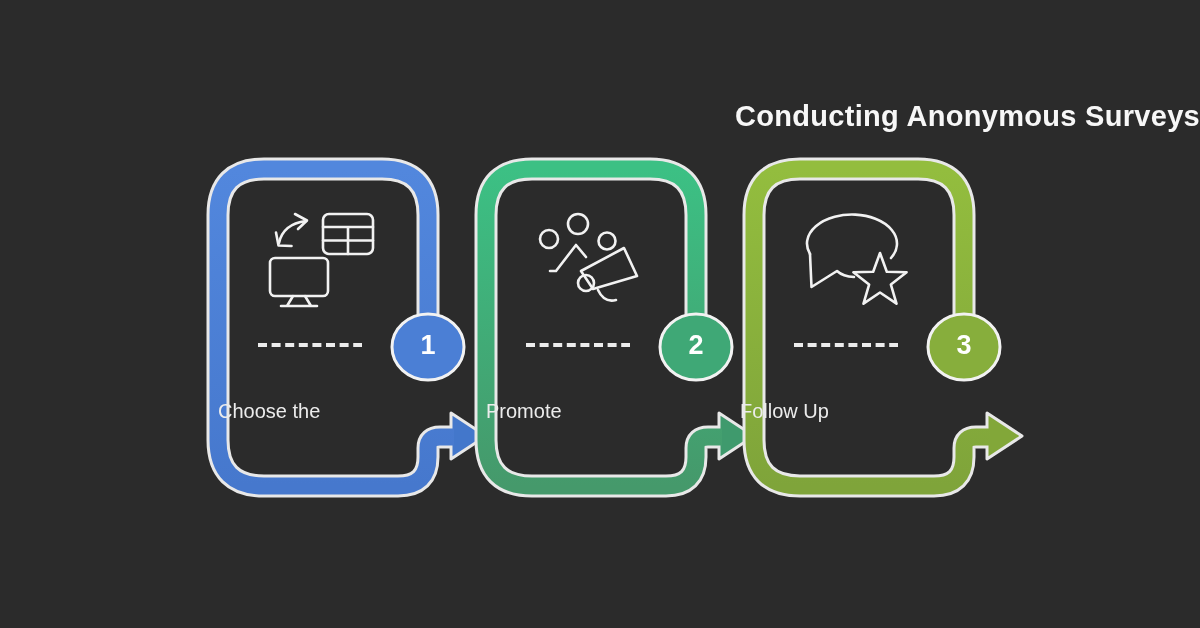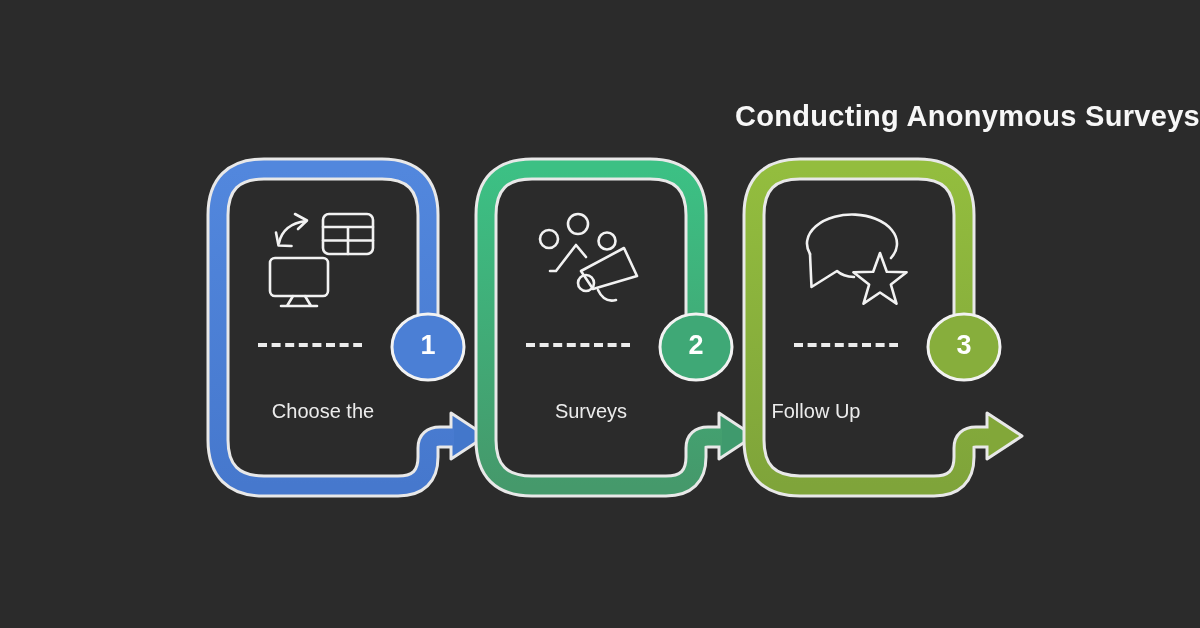--- a/index.html
+++ b/index.html
@@ -29,21 +29,20 @@
     color: #ffffff;
     font-size: 27px;
     font-weight: bold;
     text-align: center;
   }
   .step-label {
     position: absolute;
     width: 210px;
     transform: translateX(-50%);
     top: 399px;
-    text-align: center;
     color: #ececec;
     font-size: 20px;
     line-height: 24px;
     font-weight: normal;
   }
   .track-outline { fill: none; stroke: #e8e8e8; stroke-width: 23; }
   .track-color   { fill: none; stroke-width: 17; }
   .dash-line     { stroke: #ececec; stroke-width: 4; stroke-dasharray: 9 4.6; }
   .badge         { stroke: #f2f2f2; stroke-width: 3; }
   .arrow-head    { stroke: #e8e8e8; stroke-width: 3; stroke-linejoin: round; }
@@ -123,20 +122,20 @@
   </svg>
 
   <div class="step-number" style="left:428px; top:347px">1</div>
   <div class="step-number" style="left:696px; top:347px">2</div>
   <div class="step-number" style="left:964px; top:347px">3</div>
 
   <div class="step-label" style="left:323px">
     <div>Choose the</div>
   </div>
   <div class="step-label" style="left:591px">
-    <div>Surveys</div>
+    <div>Promote</div>
   </div>
-  <div class="step-label" style="left:816px">
+  <div class="step-label" style="left:845px">
     <div>Follow Up</div>
     <div></div>
   </div>
 
 </div>
 
 </body></html>

